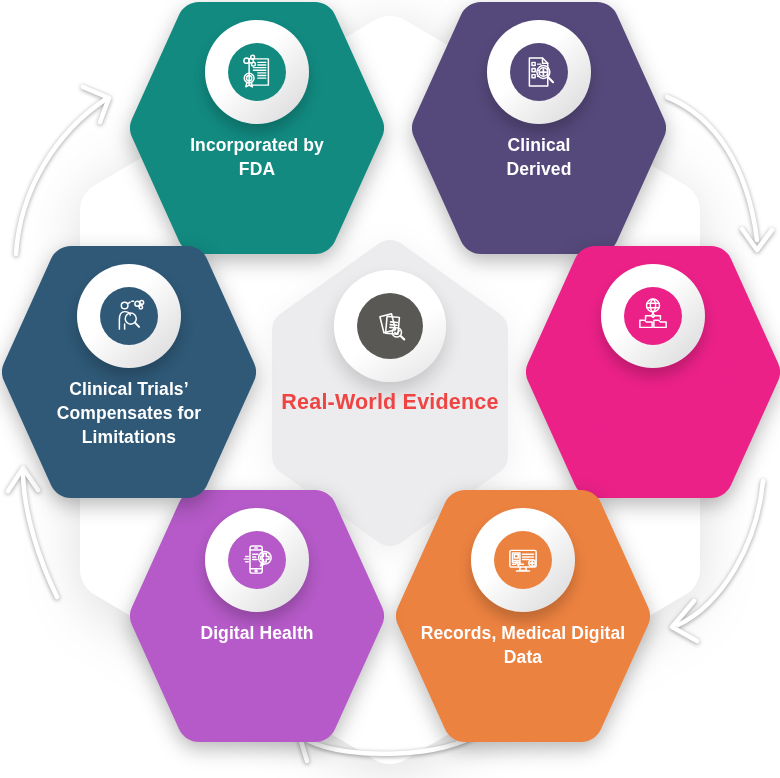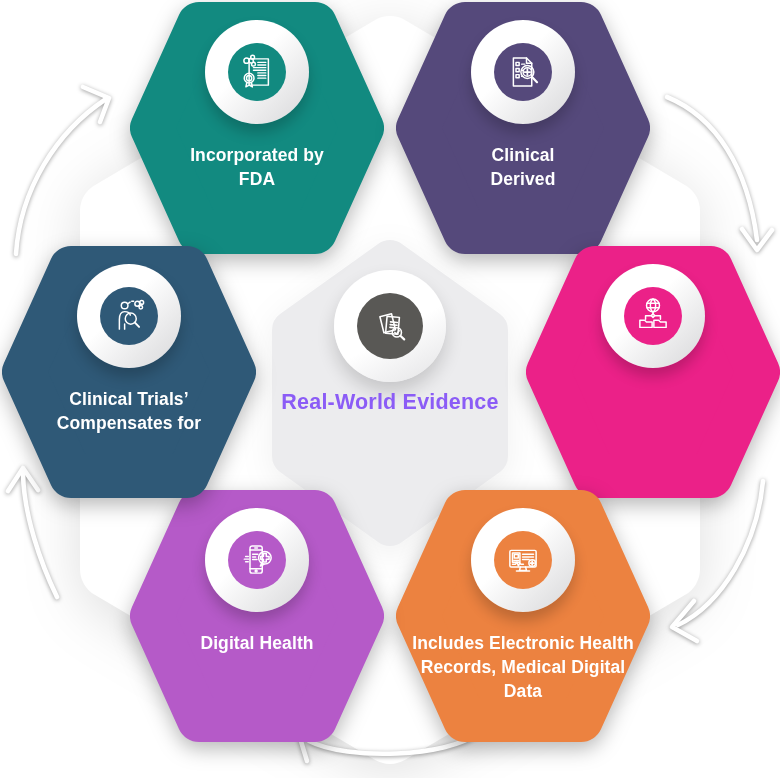--- a/index.html
+++ b/index.html
@@ -27,27 +27,27 @@
     margin-top:18px;width:104px;height:104px;border-radius:50%;
     background:linear-gradient(135deg,#ffffff 42%,#d7d7d9 100%);
     box-shadow:0 9px 14px rgba(0,0,0,0.20);
     display:flex;align-items:center;justify-content:center;flex:0 0 auto;
   }
   .icon-circle{width:58px;height:58px;border-radius:50%;
     display:flex;align-items:center;justify-content:center;}
   .icon-circle svg{width:42px;height:42px;}
   .icon-stroke{fill:none;stroke:#ffffff;stroke-width:1.7;stroke-linecap:round;stroke-linejoin:round;}
   .hex-label{
-    margin-top:19px;color:#ffffff;font-size:17.5px;font-weight:600;
+    margin-top:9px;color:#ffffff;font-size:17.5px;font-weight:600;
     line-height:1.38;text-align:center;letter-spacing:.1px;
   }
   .hex-label span{display:block;}
 
   .pos-0{left:130px;top:2px;}    
-  .pos-1{left:396px;top:2px;}    
+  .pos-1{left:412px;top:2px;}    
   .pos-2{left:526px;top:246px;}  
   .pos-3{left:396px;top:490px;}  
   .pos-4{left:130px;top:490px;}  
   .pos-5{left:2px;top:246px;}    
 
   
   .center-circle{
     left:334px;top:270px;width:112px;height:112px;border-radius:50%;
     background:linear-gradient(150deg,#ffffff 55%,#e3e3e5 100%);
     box-shadow:0 10px 18px rgba(0,0,0,0.16);
@@ -104,21 +104,21 @@
           <rect x="15" y="12" width="13" height="18" transform="rotate(-14 21.5 21)"></rect>
           <rect x="20" y="14" width="13.5" height="18.5" transform="rotate(5 26.7 23)"></rect>
           <path d="M24.5,19.5 l7.5,0.7 M24.2,22.5 l7.5,0.7 M23.9,25.5 l5.5,0.5"></path>
           <circle cx="31.5" cy="31" r="5"></circle>
           <path d="M29.3,31 l1.7,1.8 3.1,-3.6"></path>
           <path d="M35.3,34.7 l4.2,3.9" stroke-width="2.4"></path>
         </g>
       </svg>
     </div>
   </div>
-  <div class="abs center-title" style="color: #8b5cf6;">Real-World Evidence</div>
+  <div class="abs center-title" style="color: #ef4444;">Real-World Evidence</div>
 
   <div class="hex pos-0">
     <svg class="hex-svg" width="254" height="252" viewBox="0 0 254 252">
       <polygon class="hex-shape" points="69,22 185,22 232,126 185,230 69,230 22,126" stroke-width="44" stroke-linejoin="round" fill="#128A80" stroke="#128A80"></polygon>
     </svg>
     <div class="hex-content">
       <div class="donut">
         <div class="icon-circle" style="background: rgb(18, 138, 128);">
           <svg viewBox="0 0 48 48">
             <g class="icon-stroke">
@@ -212,21 +212,20 @@
               <path d="M13.5,24.6 H19"></path>
               <path d="M23.5,17.5 H36 M23.5,20.5 H36 M23.5,23.5 H31"></path>
               <path d="M12,28.8 H15.5 L17,26.3 L18.8,30.8 L20.4,27.3 L21.4,28.8 H24.5"></path>
               <circle cx="34.5" cy="27.5" r="3.8"></circle>
               <path d="M34.5,25.3 V29.7 M32.3,27.5 H36.7" stroke-width="2"></path>
             </g>
           </svg>
         </div>
       </div>
       <div class="hex-label">
-        <span>Includes Electronic Health</span>
         <span>Records, Medical Digital</span>
         <span>Data</span>
       </div>
     </div>
   </div>
 
   <div class="hex pos-4">
     <svg class="hex-svg" width="254" height="252" viewBox="0 0 254 252">
       <polygon class="hex-shape" points="69,22 185,22 232,126 185,230 69,230 22,126" stroke-width="44" stroke-linejoin="round" fill="#B55AC8" stroke="#B55AC8"></polygon>
     </svg>
@@ -272,17 +271,18 @@
                 <circle cx="38.5" cy="8.5" r="2.2"></circle>
                 <circle cx="37.5" cy="14" r="2"></circle>
               <path d="M36.1,9.5 L36.5,9.4 M34.8,12.2 L36,13 M38.2,10.6 L37.8,12.1"></path>
             </g>
           </svg>
         </div>
       </div>
       <div class="hex-label">
         <span>Clinical Trials’</span>
         <span>Compensates for</span>
+        <span>Limitations</span>
       </div>
     </div>
   </div>
 
 </div>
 
 </body></html>

